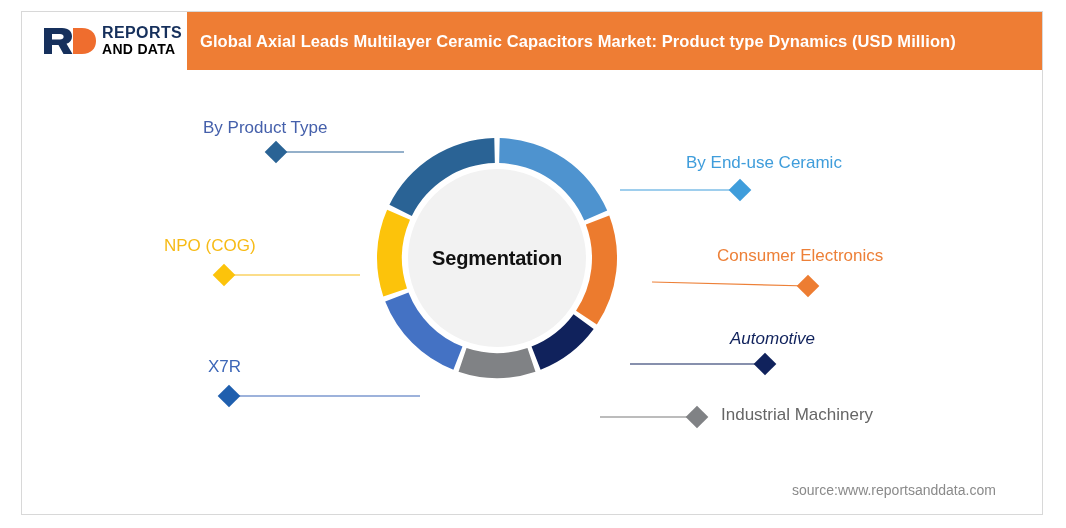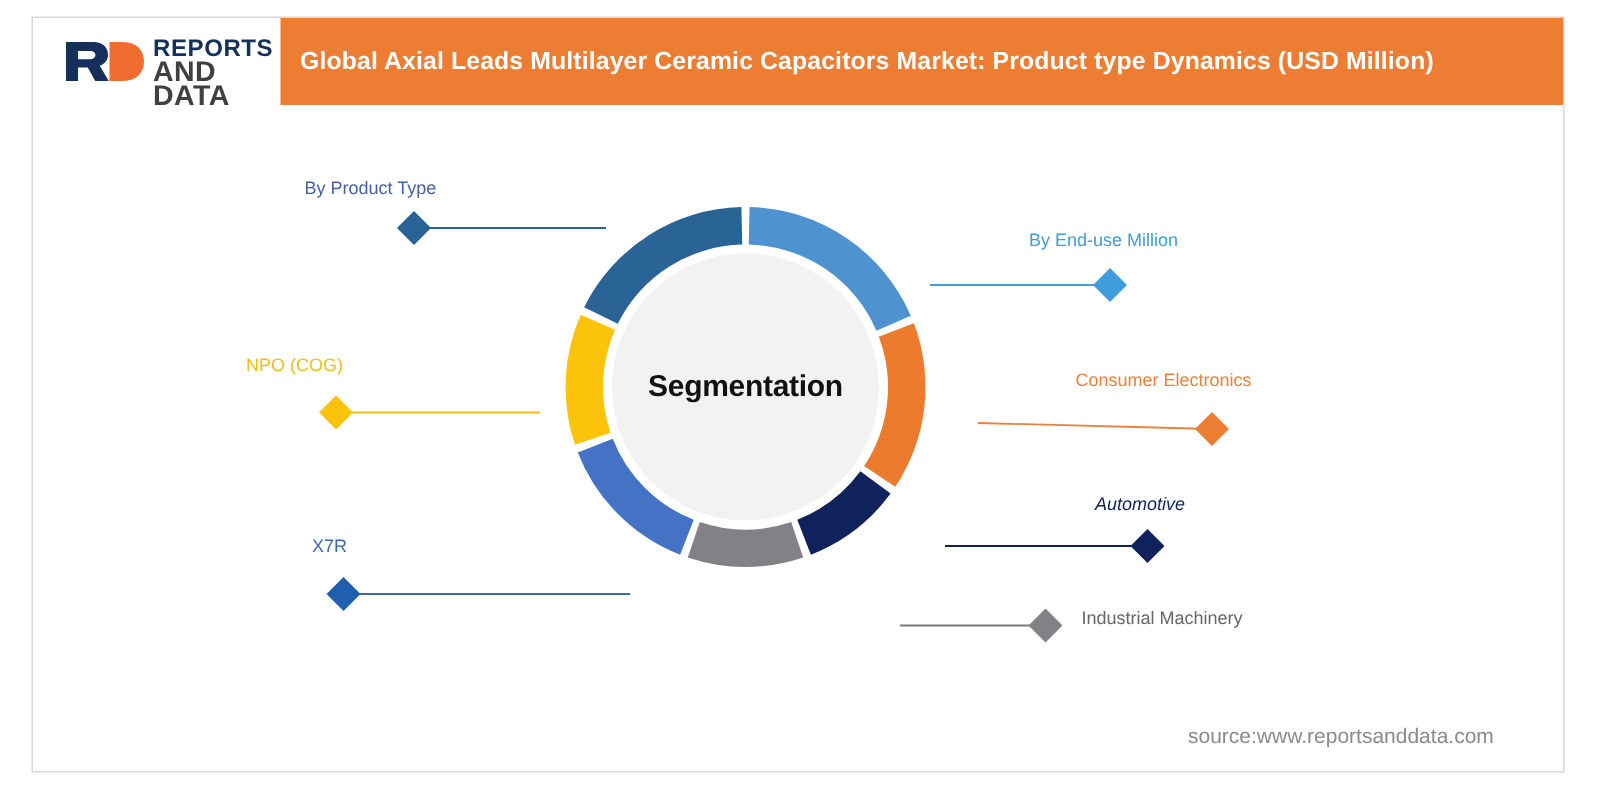--- a/index.html
+++ b/index.html
@@ -80,22 +80,22 @@
     top: 12px;
   }
   .logo-line1 {
     color: #16305c;
     font-size: 16px;
     font-weight: bold;
     letter-spacing: 0.4px;
     line-height: 17px;
   }
   .logo-line2 {
-    color: #404040;
-    font-size: 19px;
+    color: #000000;
+    font-size: 14px;
     font-weight: bold;
     letter-spacing: 0.3px;
     line-height: 16px;
   }
 
   
   .donut-wrap {
     position: absolute;
     left: 337px;
     top: 88px;
@@ -127,21 +127,21 @@
     position: absolute;
     left: 0;
     top: 0;
     width: 1066px;
     height: 528px;
     pointer-events: none;
   }
   .lbl {
     position: absolute;
     white-space: nowrap;
-    font-size: 12px;
+    font-size: 17px;
   }
   .lbl-product-type { left: 203px; top: 118px; color: #4560ab; }
   .lbl-npo          { left: 164px; top: 236px; color: #f7bb16; }
   .lbl-x7r          { left: 208px; top: 357px; color: #3d67b8; }
   .lbl-enduse       { left: 686px; top: 153px; color: #3f9ddb; }
   .lbl-consumer     { left: 717px; top: 246px; color: #ed8038; }
   .lbl-automotive   { left: 730px; top: 329px; color: #10225c; font-style: italic; }
   .lbl-industrial   { left: 721px; top: 405px; color: #666666; }
 
   
@@ -216,20 +216,20 @@
       <circle cx="160" cy="170" r="89" fill="#f2f2f2"></circle>
     </svg>
     <div class="center-label">
       <span>Segmentation</span>
     </div>
   </div>
 
   <div class="lbl lbl-product-type">By Product Type</div>
   <div class="lbl lbl-npo">NPO (COG)</div>
   <div class="lbl lbl-x7r">X7R</div>
-  <div class="lbl lbl-enduse">By End-use Million</div>
+  <div class="lbl lbl-enduse">By End-use Ceramic</div>
   <div class="lbl lbl-consumer">Consumer Electronics</div>
   <div class="lbl lbl-automotive">Automotive</div>
   <div class="lbl lbl-industrial">Industrial Machinery</div>
 
   <div class="source">source:www.reportsanddata.com</div>
 
 </div>
 
 </body></html>

